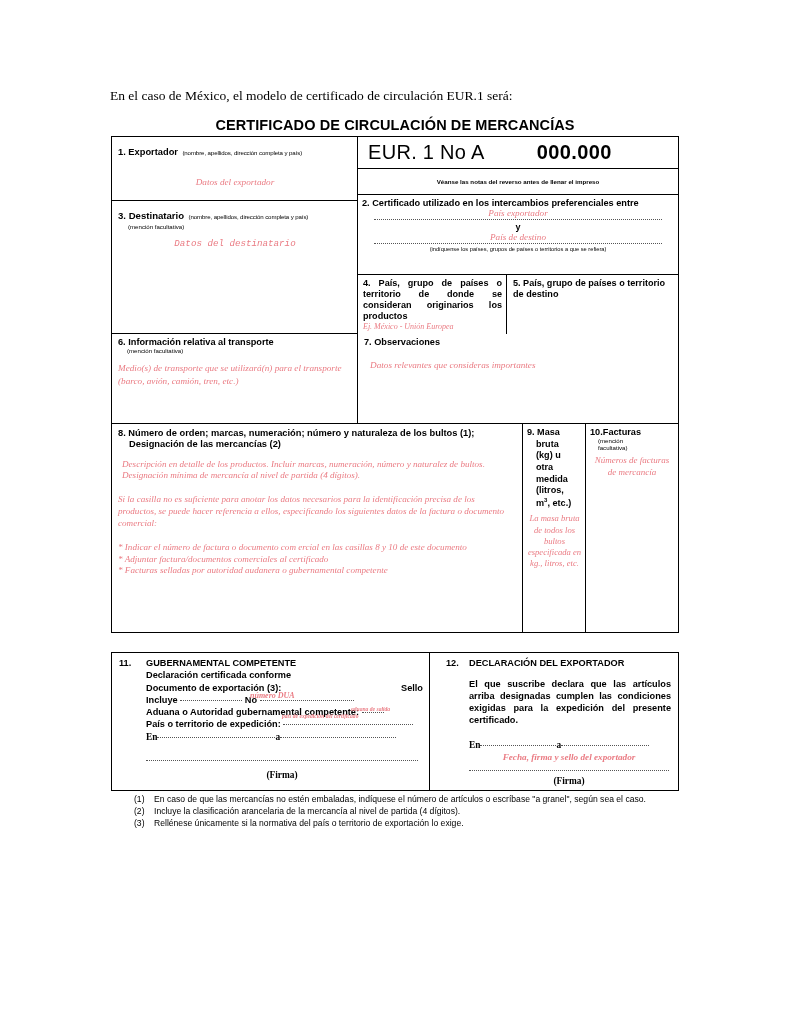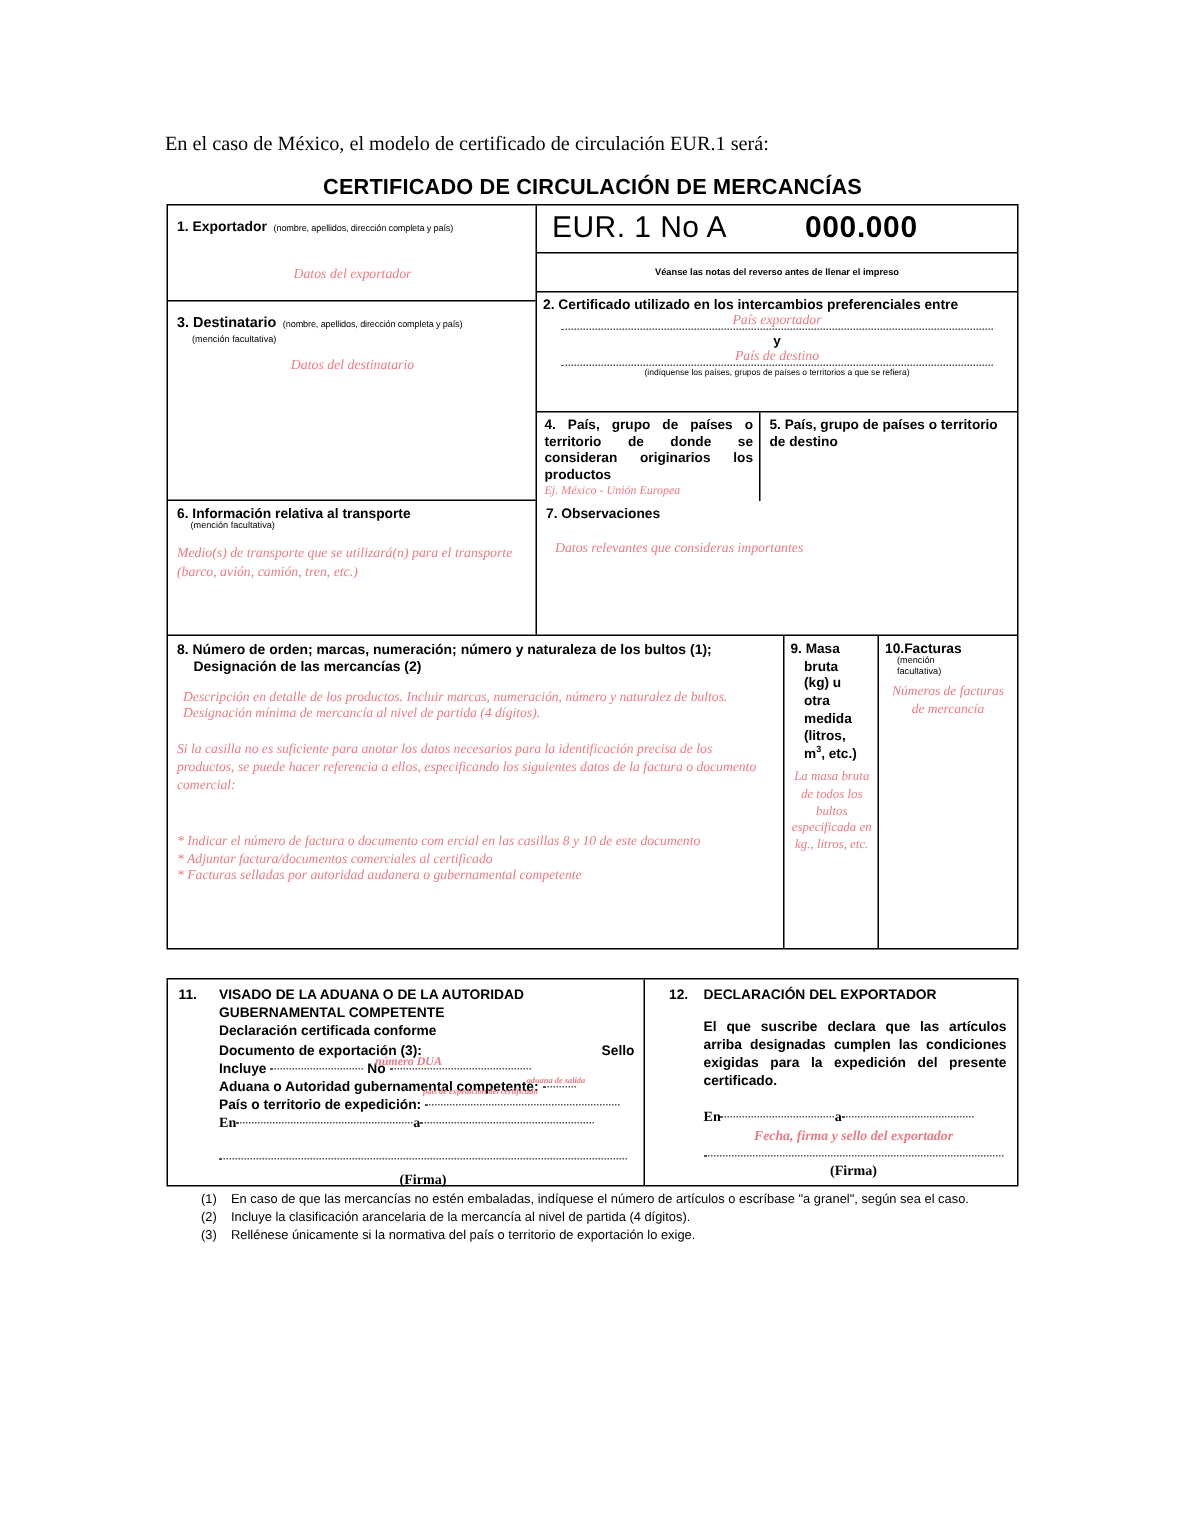--- a/index.html
+++ b/index.html
@@ -207,21 +207,21 @@
         <div class="cell box1">
           <span class="bnum">1. Exportador</span>
           <span class="sub">(nombre, apellidos, dirección completa y país)</span>
           <div class="red red-s ctr" style="margin-top:18px;">Datos del exportador</div>
         </div>
 
         <div class="cell box3">
           <span class="bnum-lg">3. Destinatario</span>
           <span class="sub">(nombre, apellidos, dirección completa y país)</span>
           <div class="facul" style="padding-left:10px;">(mención facultativa)</div>
-          <div class="red red-s ctr" style="margin-top:8px;">Datos del destinatario</div>
+          <div class="red red-s ctr" style="margin-top:8px;font-family:Liberation Mono, monospace;">Datos del destinatario</div>
         </div>
 
       </div>
 
       <div class="rightcol">
 
         <div class="eurbox">
           <span class="eurtxt">EUR. 1 No A</span>
           <span class="eurnum">000.000</span>
         </div>
@@ -263,21 +263,21 @@
       </div>
     </div>
 
     <div class="row8">
 
       <div class="box8">
         <div class="b8txt">8. Número de orden; marcas, numeración; número y naturaleza de los bultos (1);</div>
         <div class="b8txt b8sub">Designación de las mercancías (2)</div>
         <div class="p-red indent" style="margin-top:8px;">Descripción en detalle de los productos. Incluir marcas, numeración, número y naturalez de bultos. Designación mínima de mercancía al nivel de partida (4 dígitos).</div>
         <div class="p-red" style="margin-top:12px;">Si la casilla no es suficiente para anotar los datos necesarios para la identificación precisa de los productos, se puede hacer referencia a ellos, especificando los siguientes datos de la factura o documento comercial:</div>
-        <div class="p-red" style="margin-top:25px;">* Indicar el número de factura o documento com ercial en las casillas 8 y 10 de este documento</div>
+        <div class="p-red" style="margin-top:12px;">* Indicar el número de factura o documento com ercial en las casillas 8 y 10 de este documento</div>
         <div class="p-red">* Adjuntar factura/documentos comerciales al certificado</div>
         <div class="p-red">* Facturas selladas por autoridad audanera o gubernamental competente</div>
       </div>
 
       <div class="box9">
         <div class="b9t">
           <span>9. Masa</span>
           <span class="ind">bruta</span>
           <span class="ind">(kg)    u</span>
           <span class="ind">otra</span>
@@ -297,21 +297,20 @@
 
     </div>
   </div>
 
   <div class="form2">
 
     <div class="box11">
       <div class="b11h">
         <span class="num">11.</span>
         <div class="b11body">
-          <div>VISADO DE LA ADUANA O DE LA AUTORIDAD</div>
           <div>GUBERNAMENTAL COMPETENTE</div>
           <div>Declaración certificada conforme</div>
           <div class="b11line" style="position:relative;">
             <span>Documento de exportación (3):</span>
             <span style="position:absolute;right:0;">Sello</span>
           </div>
           <div class="b11line" style="position:relative;">
             <span>Incluye</span>
             <span class="dotline" style="width:62px;"></span>
             <span>No</span>

